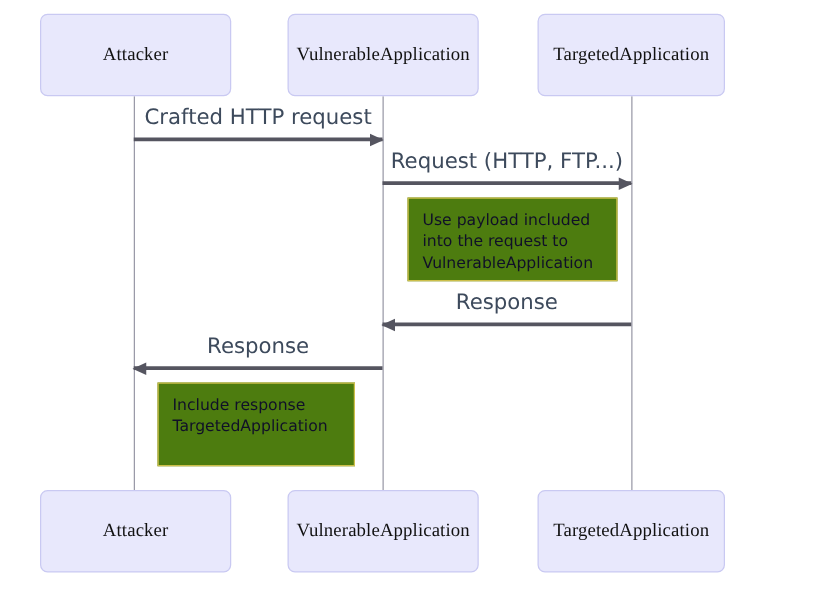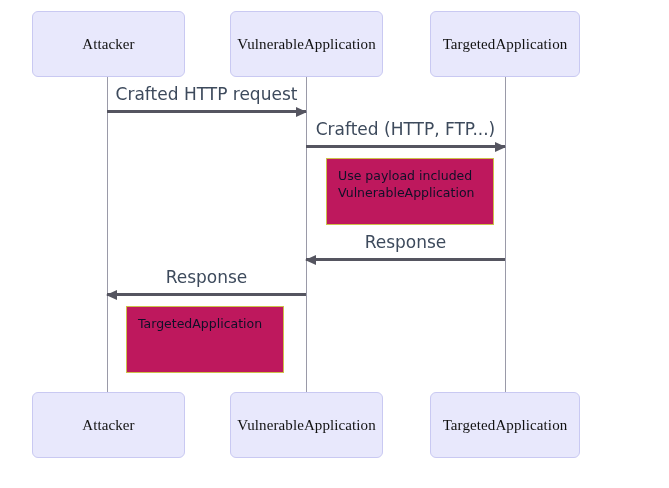--- a/index.html
+++ b/index.html
@@ -79,21 +79,21 @@
     font-family: "DejaVu Sans", sans-serif;
     font-size: 17px;
     color: #3d4a5c;
     white-space: nowrap;
   }
 
   
   .note {
     position: absolute;
     box-sizing: border-box;
-    background: #be185d;
+    background: #4d7c0f;
     border: 1px solid #cdbf4a;
     padding: 8px 10px 13px 11px;
     font-family: "DejaVu Sans", sans-serif;
     font-size: 12.5px;
     line-height: 17px;
     color: #101028;
   }
   .note-line {
     display: block;
     white-space: nowrap;
@@ -114,41 +114,43 @@
 
   <div class="message" style="left:107px; top:110px; width:199px;">
     <div class="msg-line" style="width:199px;"></div>
     <div class="arrowhead right"></div>
     <div class="msg-label">Crafted HTTP request</div>
   </div>
 
   <div class="message" style="left:306px; top:145px; width:199px;">
     <div class="msg-line" style="width:199px;"></div>
     <div class="arrowhead right"></div>
-    <div class="msg-label">Crafted (HTTP, FTP...)</div>
+    <div class="msg-label">Request (HTTP, FTP...)</div>
   </div>
 
   <div class="note" style="left:326px; top:158px; width:168px; height:67px;">
     <span class="note-line">Use payload included</span>
+    <span class="note-line">into the request to</span>
     <span class="note-line">VulnerableApplication</span>
   </div>
 
   <div class="message" style="left:306px; top:258px; width:199px;">
     <div class="msg-line" style="width:199px;"></div>
     <div class="arrowhead left"></div>
     <div class="msg-label">Response</div>
   </div>
 
   <div class="message" style="left:107px; top:293px; width:199px;">
     <div class="msg-line" style="width:199px;"></div>
     <div class="arrowhead left"></div>
     <div class="msg-label">Response</div>
   </div>
 
   <div class="note" style="left:126px; top:306px; width:158px; height:67px;">
+    <span class="note-line">Include response</span>
     <span class="note-line">TargetedApplication</span>
   </div>
 
   <div class="participant" style="left:32px; top:392px; width:153px; height:66px;">Attacker</div>
   <div class="participant" style="left:230px; top:392px; width:153px; height:66px;">VulnerableApplication</div>
   <div class="participant" style="left:430px; top:392px; width:150px; height:66px;">TargetedApplication</div>
 
 </div>
 
 </body></html>

